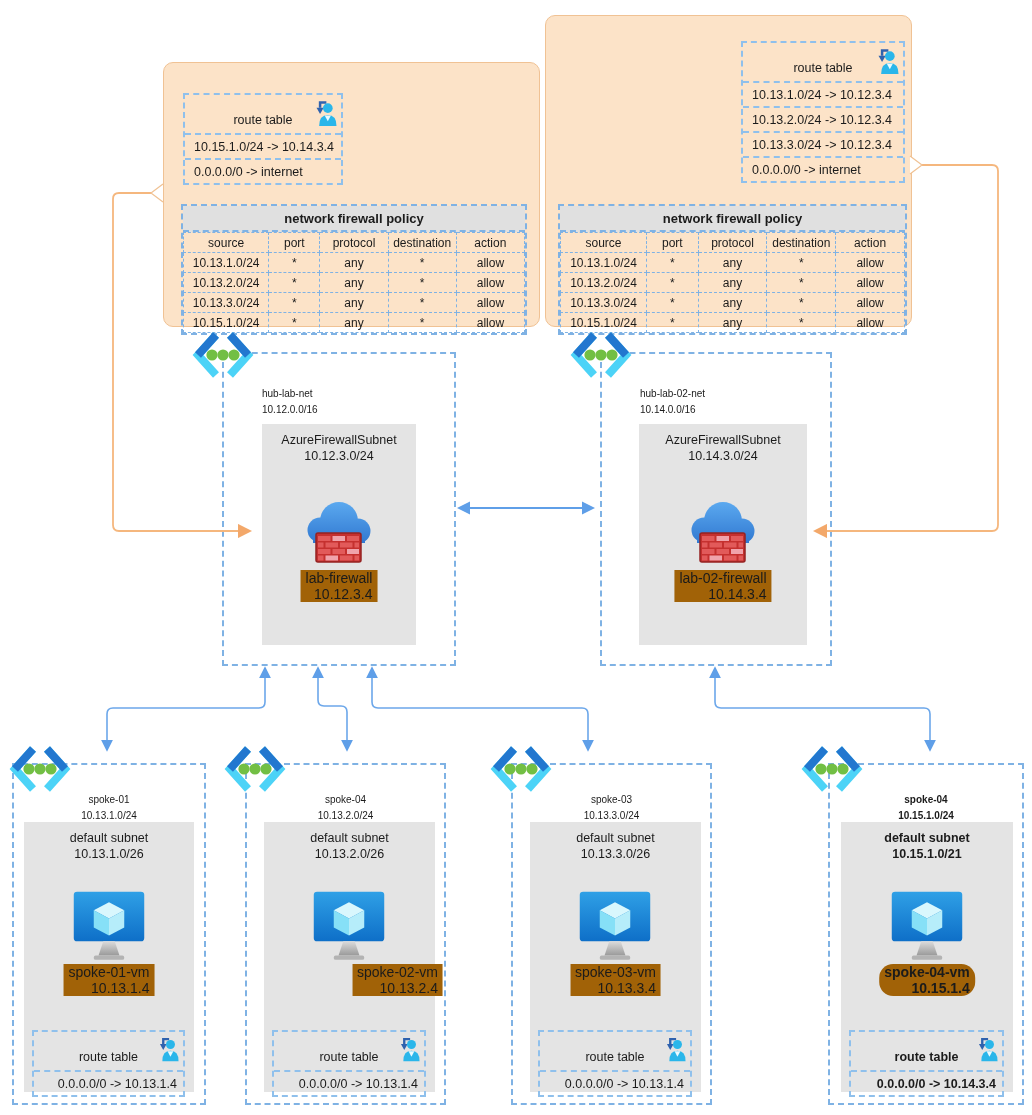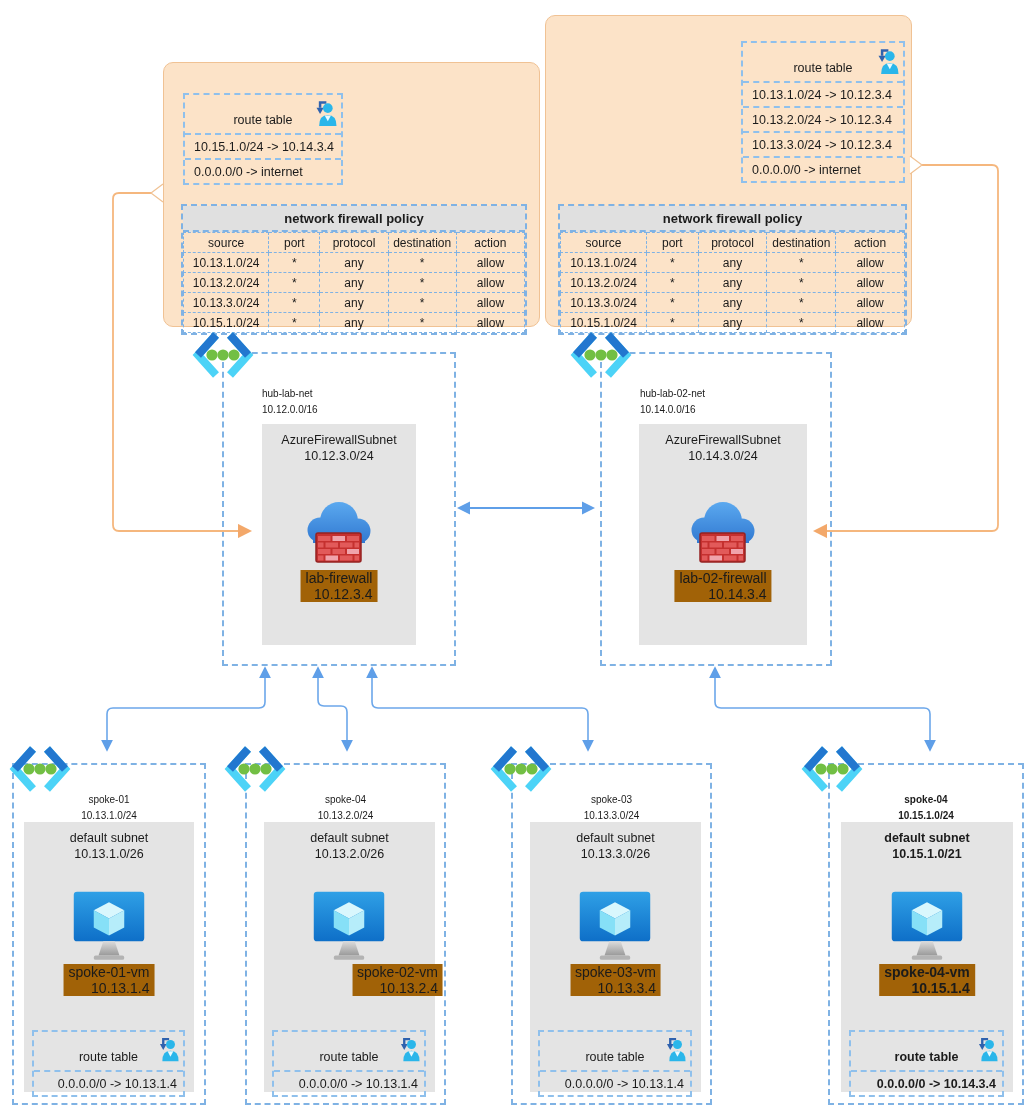--- a/index.html
+++ b/index.html
@@ -383,21 +383,21 @@
       <div>10.15.1.0/24</div>
     </div>
     <div class="subnet" style="left:11px;top:57px;width:172px;height:270px;">
       <div class="subnet-title">
         <div>default subnet</div>
         <div>10.15.1.0/21</div>
       </div>
       <svg class="icon-wrap" style="left:46px;top:66px;" width="80" height="78" viewBox="0 0 84 80">
           <use href="#icon-vm"></use>
         </svg>
-      <div class="chip" style="top:142px;">
+      <div class="chip" style="top:142px;border-radius:14px;">
         <div>spoke-04-vm</div>
         <div>10.15.1.4</div>
       </div>
       <div class="rt rt-center" style="left:8px;right:9px;top:208px;">
         <div class="rt-header"><span>route table</span>
           <svg class="rt-person" width="29" height="27" viewBox="0 0 32 30">
               <use href="#icon-person"></use>
             </svg>
         </div>
         <div class="rt-row">0.0.0.0/0 -&gt; 10.14.3.4</div>

